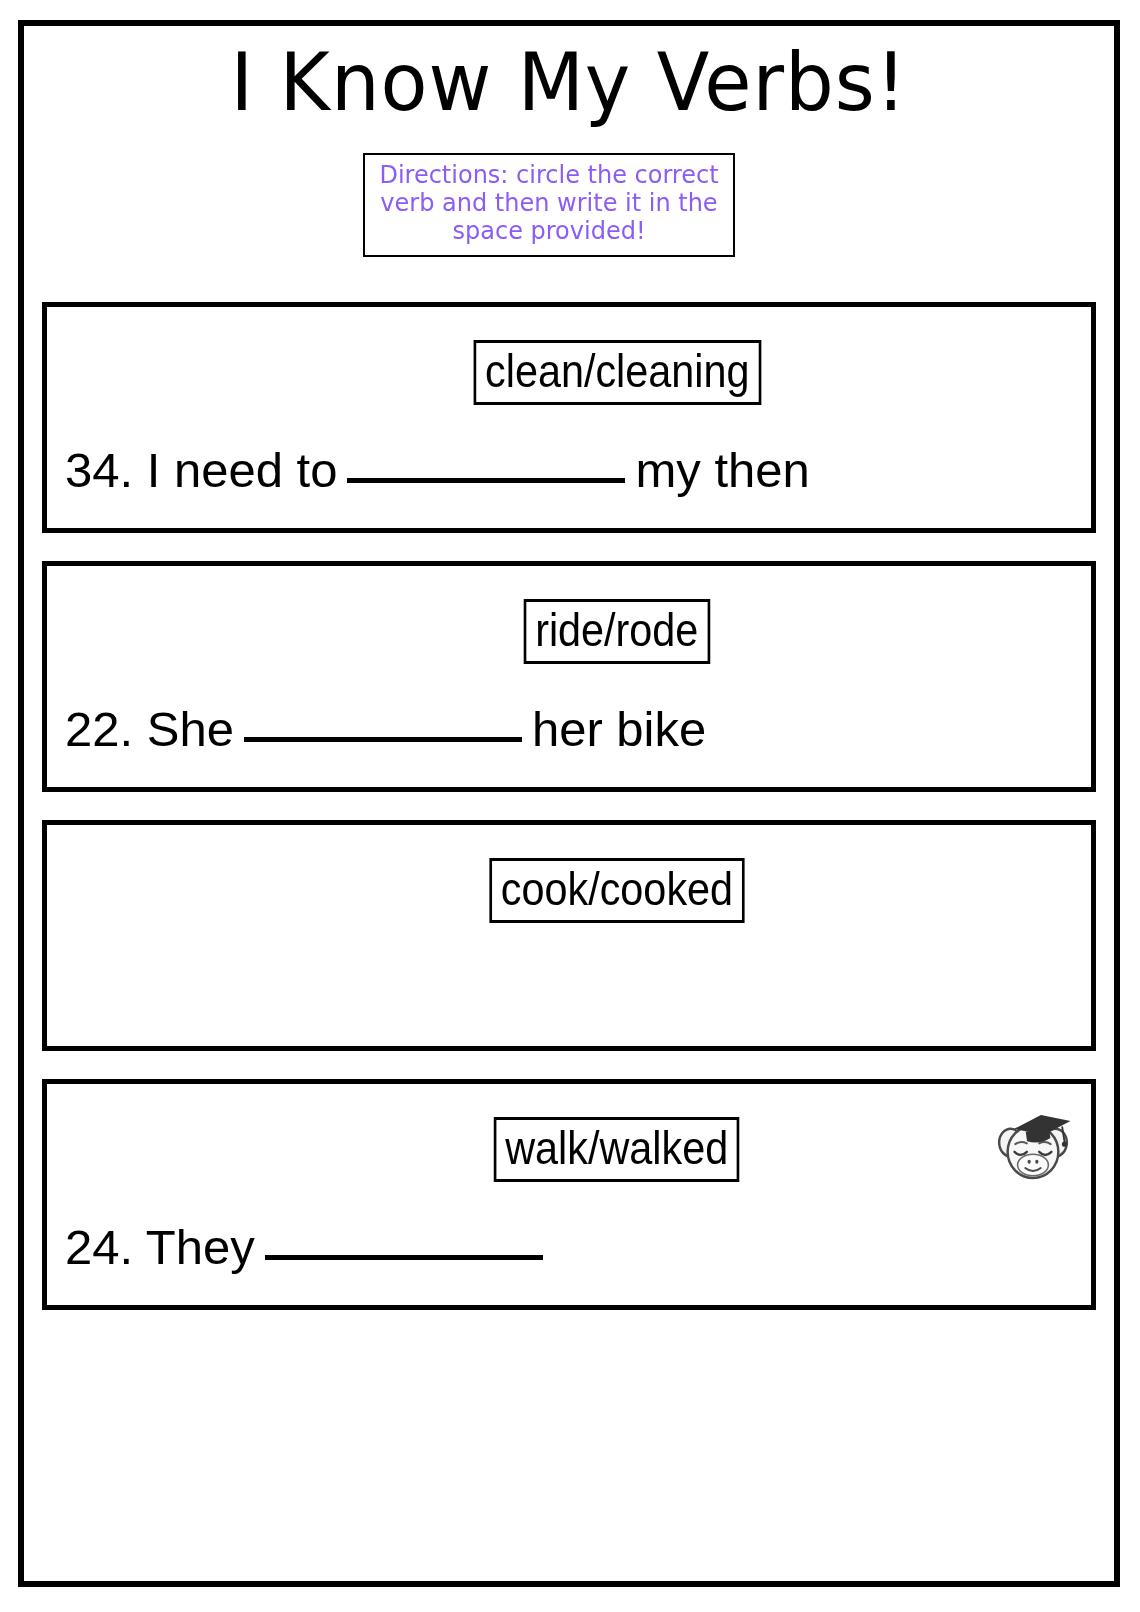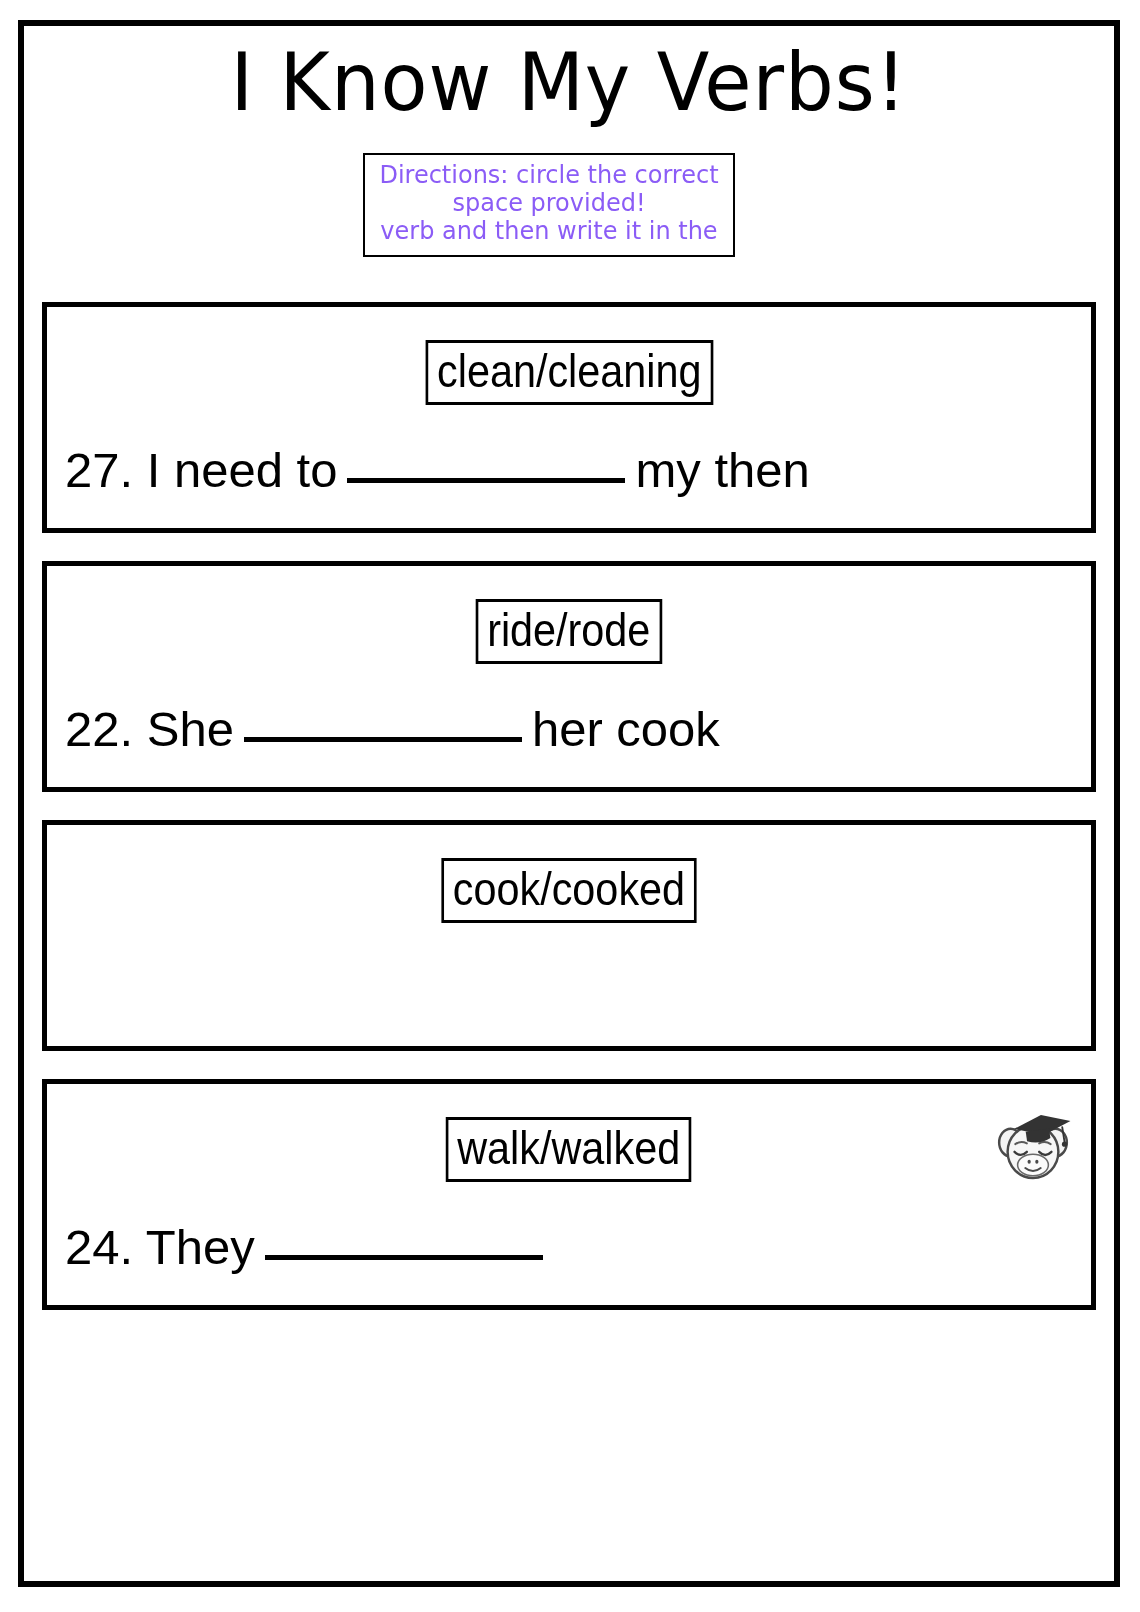--- a/index.html
+++ b/index.html
@@ -92,20 +92,21 @@
     background: #ffffff;
   }
 
   .verb-choice-wrap {
     position: absolute;
     left: 0;
     top: 33px;
     width: 100%;
     display: flex;
     justify-content: center;
+    padding-left: 48px;
   }
 
   .verb-choice {
     display: inline-block;
     border: 3px solid #000000;
     padding: 2px 10px 4px 10px;
     font-family: "Liberation Sans", sans-serif;
     font-size: 47px;
     line-height: 1.12;
     color: #000000;
@@ -163,45 +164,45 @@
 <div class="page">
 
   <div class="page-frame"></div>
 
   <div class="page-inner">
 
     <div class="worksheet-title">I Know My Verbs!</div>
 
     <div class="directions-box">
       <div>Directions: circle the correct</div>
+      <div>verb and then write it in the</div>
       <div>space provided!</div>
-      <div>verb and then write it in the</div>
     </div>
 
     <div class="questions">
 
       <div class="question-box">
         <div class="verb-choice-wrap">
           <span class="verb-choice">clean/cleaning</span>
         </div>
         <div class="sentence">
-          <span class="lead">27. I need to</span>
+          <span class="lead">34. I need to</span>
           <span class="blank"></span>
           <span class="tail">my then</span>
         </div>
       </div>
 
       <div class="question-box">
         <div class="verb-choice-wrap">
           <span class="verb-choice">ride/rode</span>
         </div>
         <div class="sentence">
           <span class="lead">22. She</span>
           <span class="blank"></span>
-          <span class="tail">her cook</span>
+          <span class="tail">her bike</span>
         </div>
       </div>
 
       <div class="question-box">
         <div class="verb-choice-wrap">
           <span class="verb-choice">cook/cooked</span>
         </div>
       </div>
 
       <div class="question-box">

